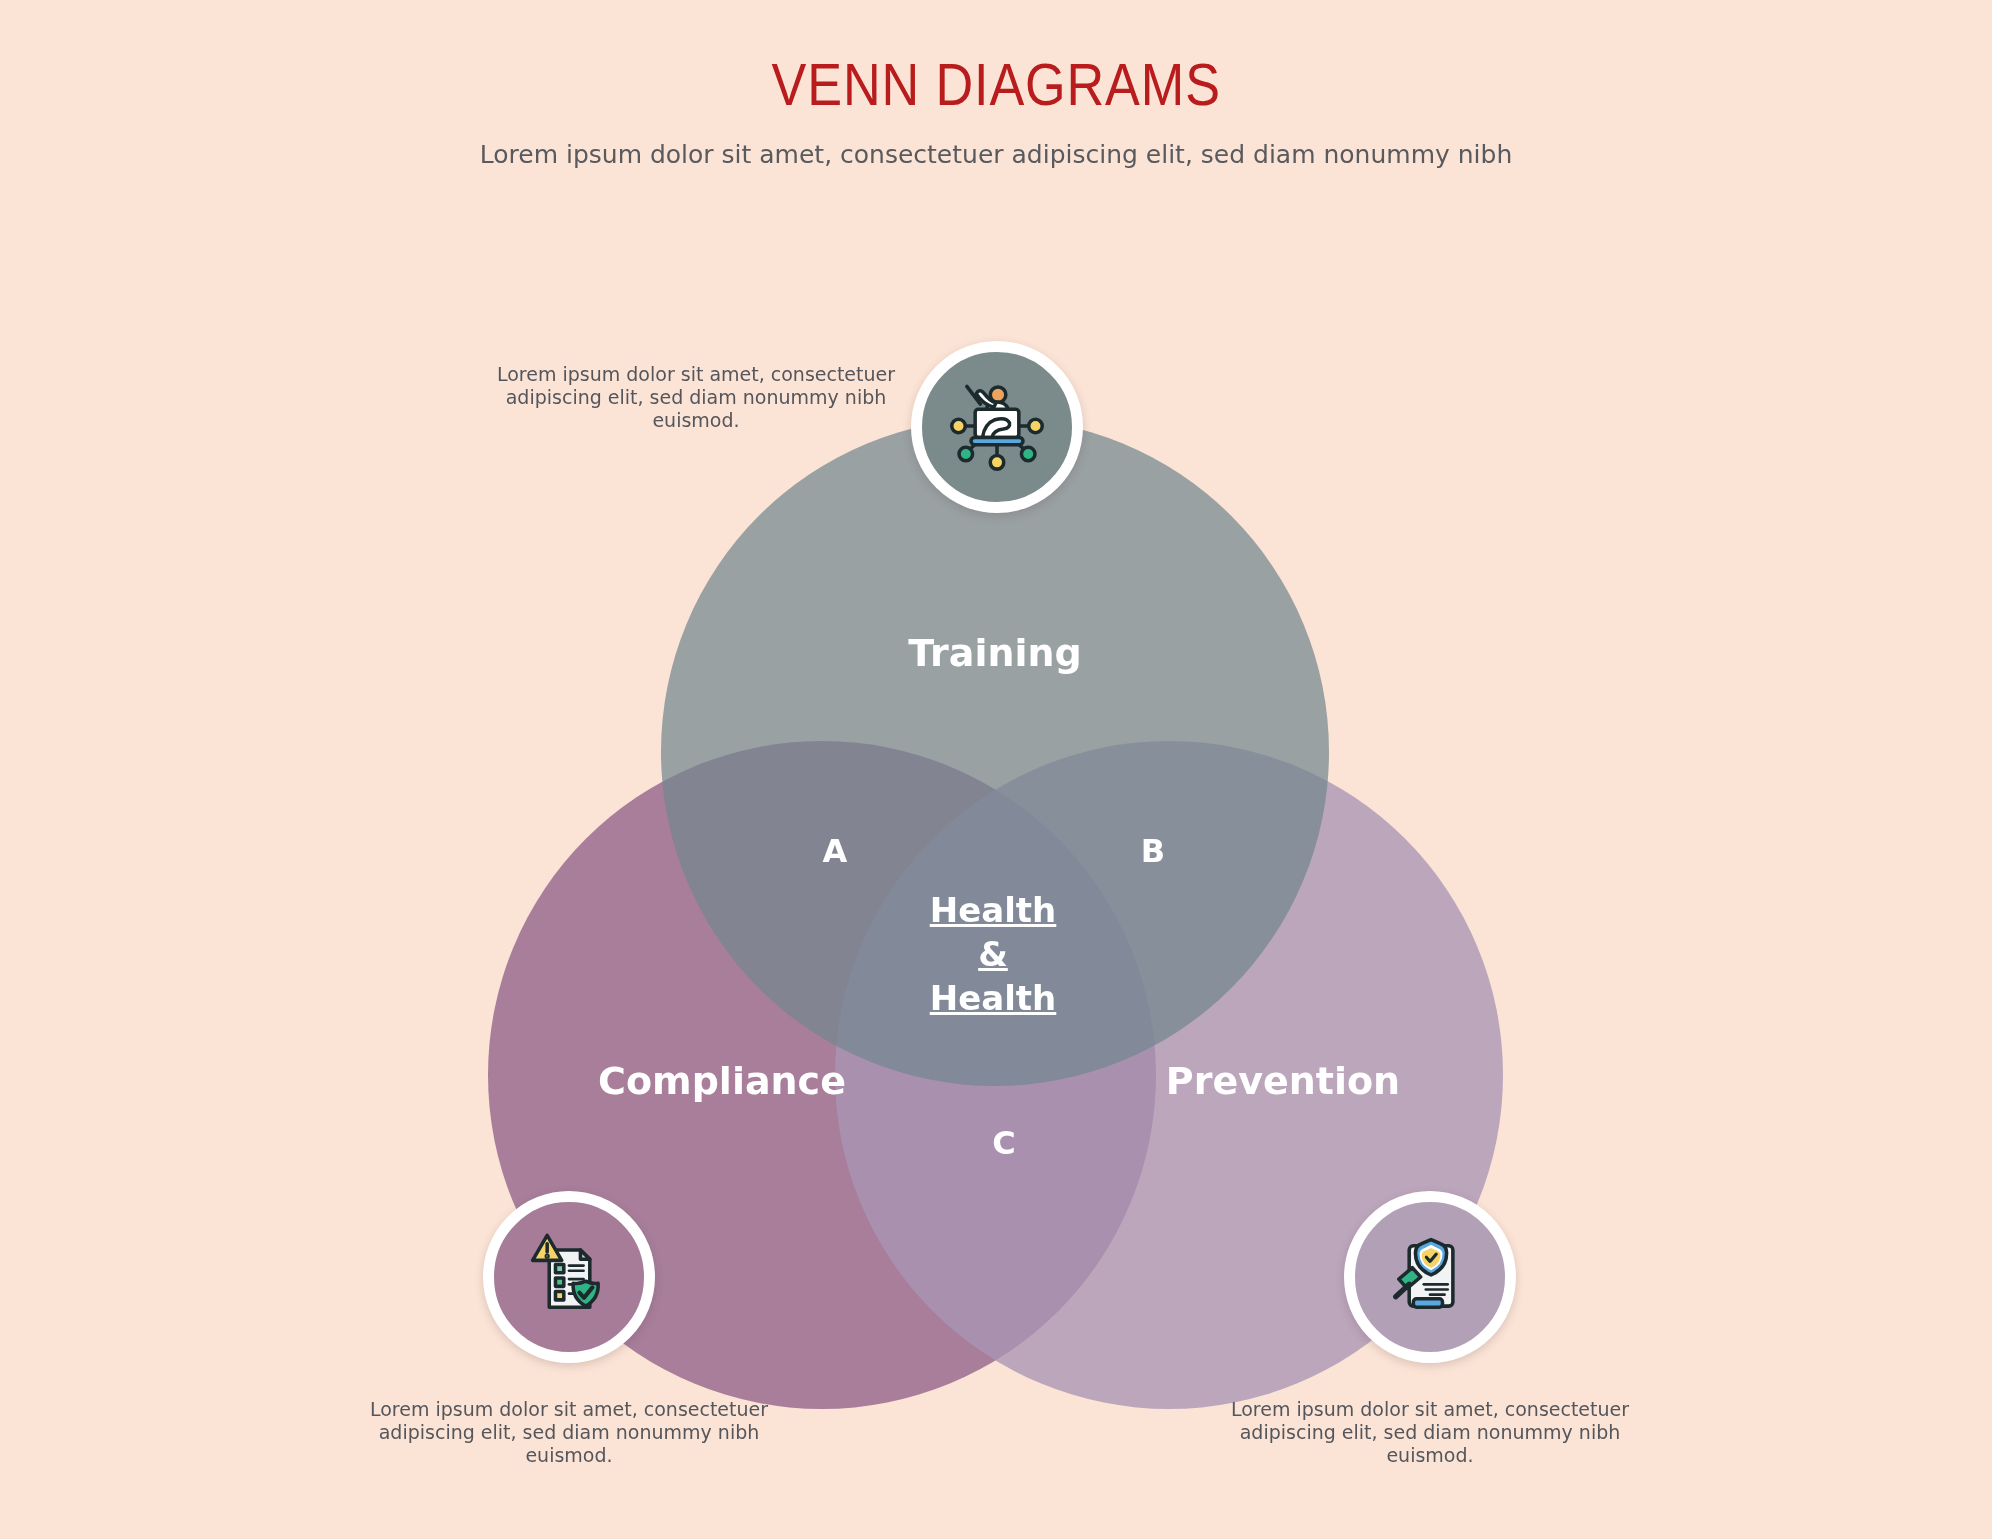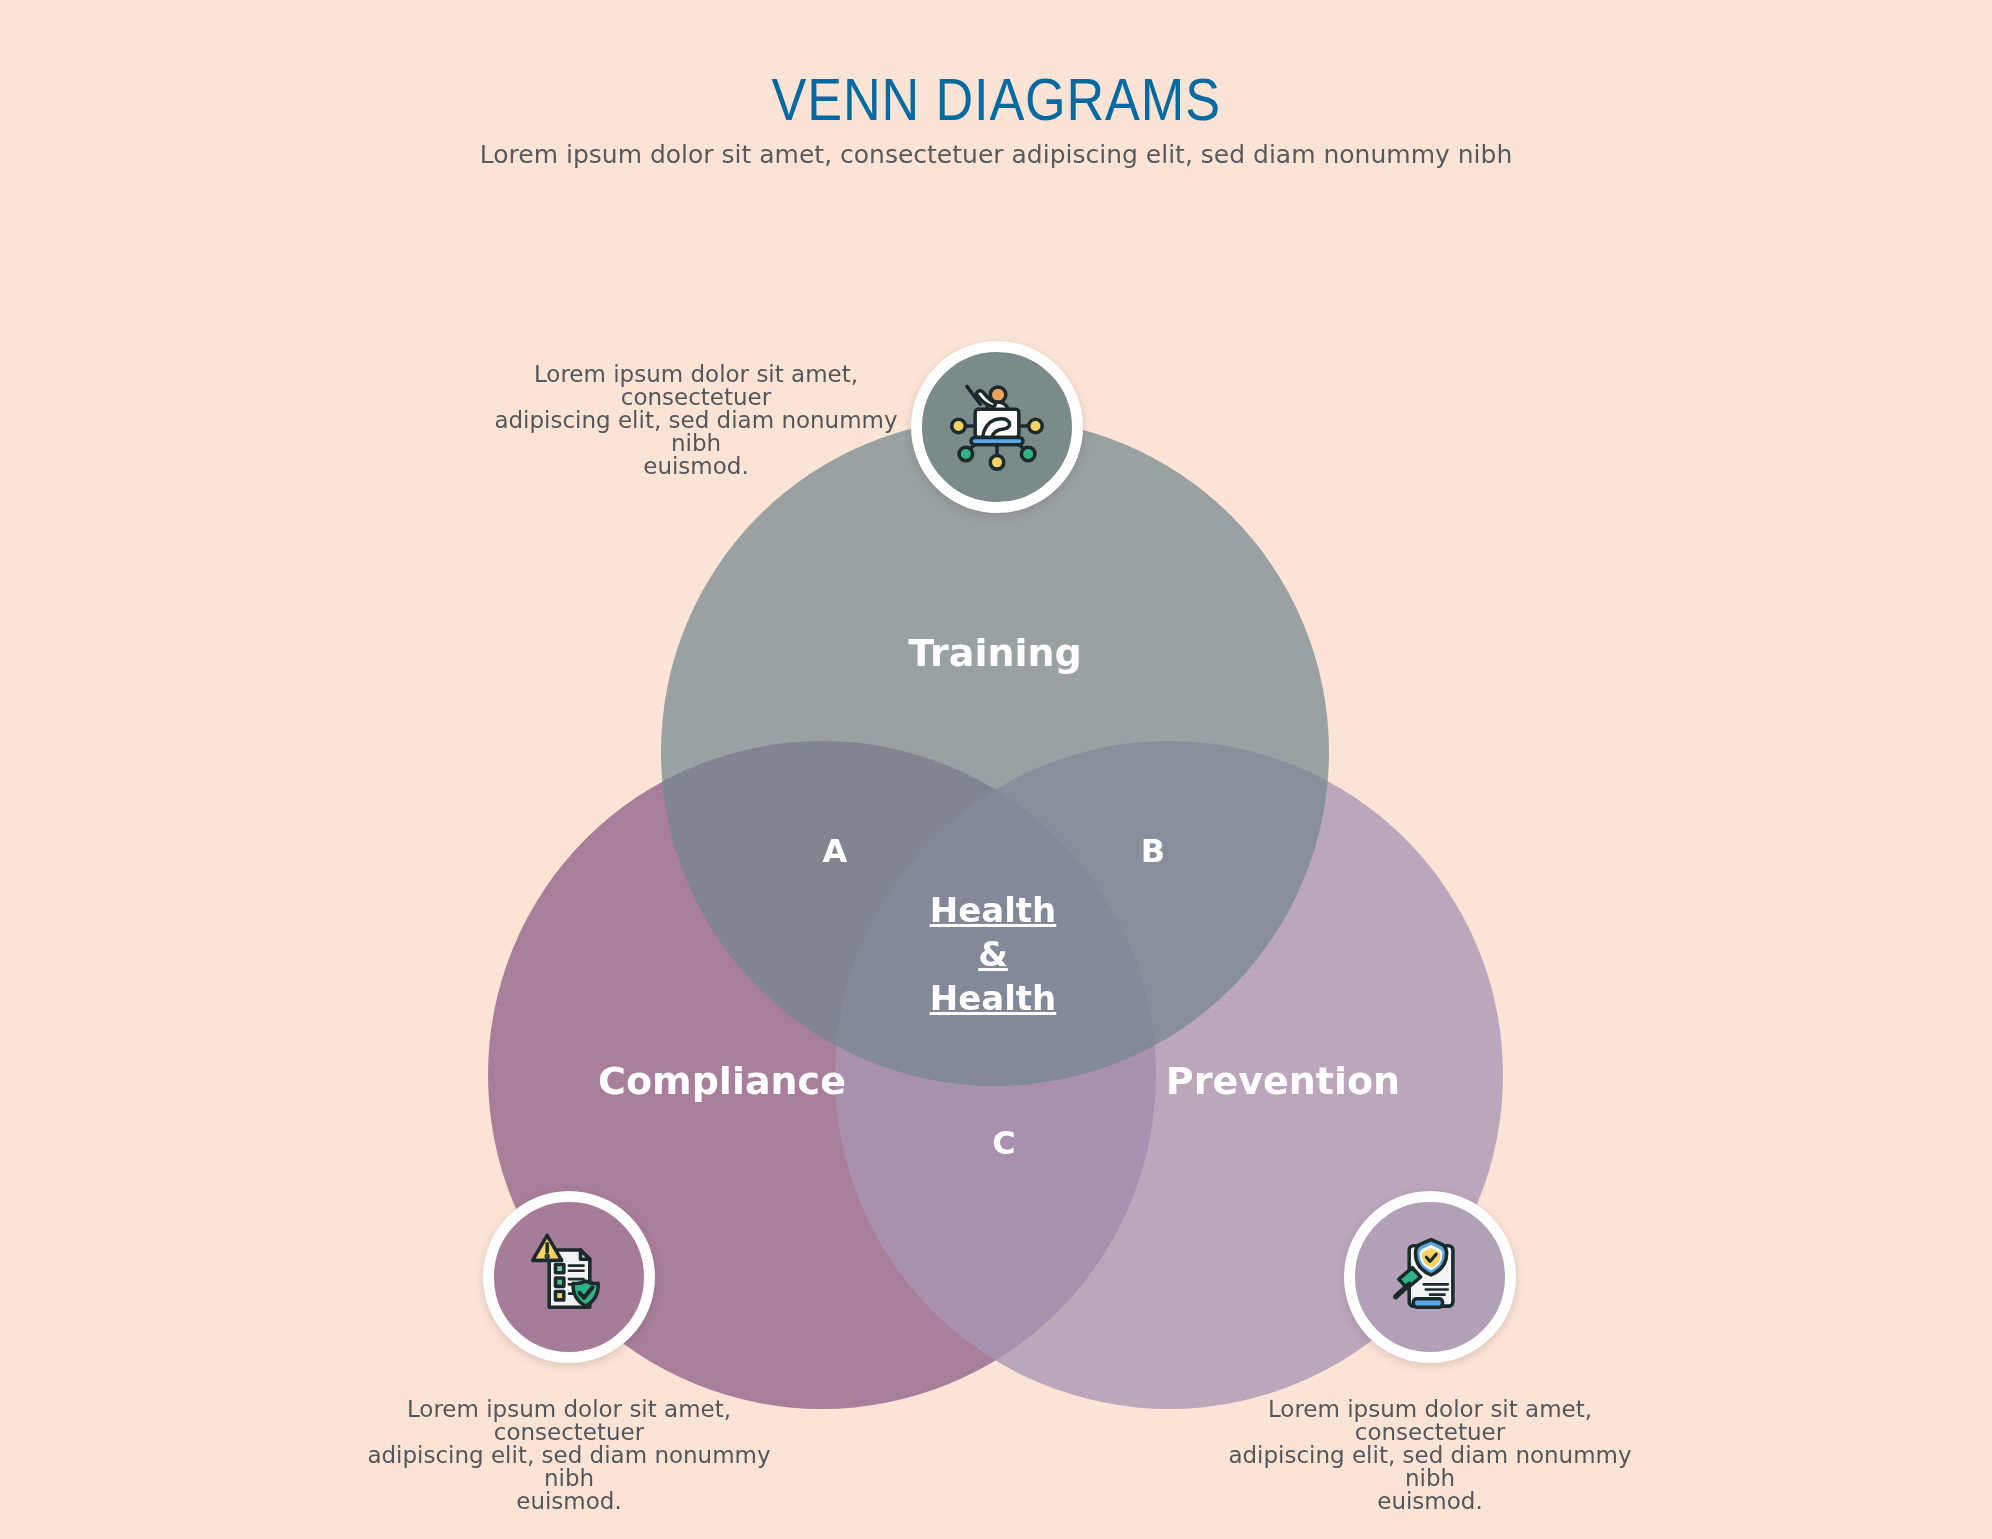--- a/index.html
+++ b/index.html
@@ -8,23 +8,23 @@
     background:#fbe4d6;
     font-family:"DejaVu Sans", sans-serif;
     position:relative;
     overflow:hidden;
   }
   .page{position:absolute;inset:0;width:1992px;height:1539px;}
 
   
   .title{
     position:absolute;top:50px;left:0;width:100%;
-    text-align:center;color:#0369a1;
+    text-align:center;color:#b91c1c;
     font-family:"Liberation Sans", sans-serif;
-    font-size:60px;font-weight:400;letter-spacing:1px;margin-top:15px;
+    font-size:60px;font-weight:400;letter-spacing:1px;
   }
   .title .squeeze{display:inline-block;transform:scaleX(0.87);transform-origin:center;}
   .subtitle{
     position:absolute;top:136px;left:0;width:100%;
     text-align:center;color:#595a5e;
     font-size:25px;line-height:38px;
   }
 
   
   svg.venn{position:absolute;left:0;top:0;}
@@ -47,21 +47,21 @@
   }
   .badge-training{background:#7b8a8a;}
   .badge-prevention{background:#a67c99;}
   .badge-compliance{background:#b2a0b7;}
   .badge svg{display:block;}
 
   
   .caption{
     position:absolute;width:460px;
     text-align:center;color:#54565c;
-    font-size:23px;line-height:23px;
+    font-size:19px;line-height:23px;
   }
 </style>
 </head>
 <body>
 
 <div class="page">
 
   <div class="title">
     <span class="squeeze">VENN DIAGRAMS</span>
   </div>

